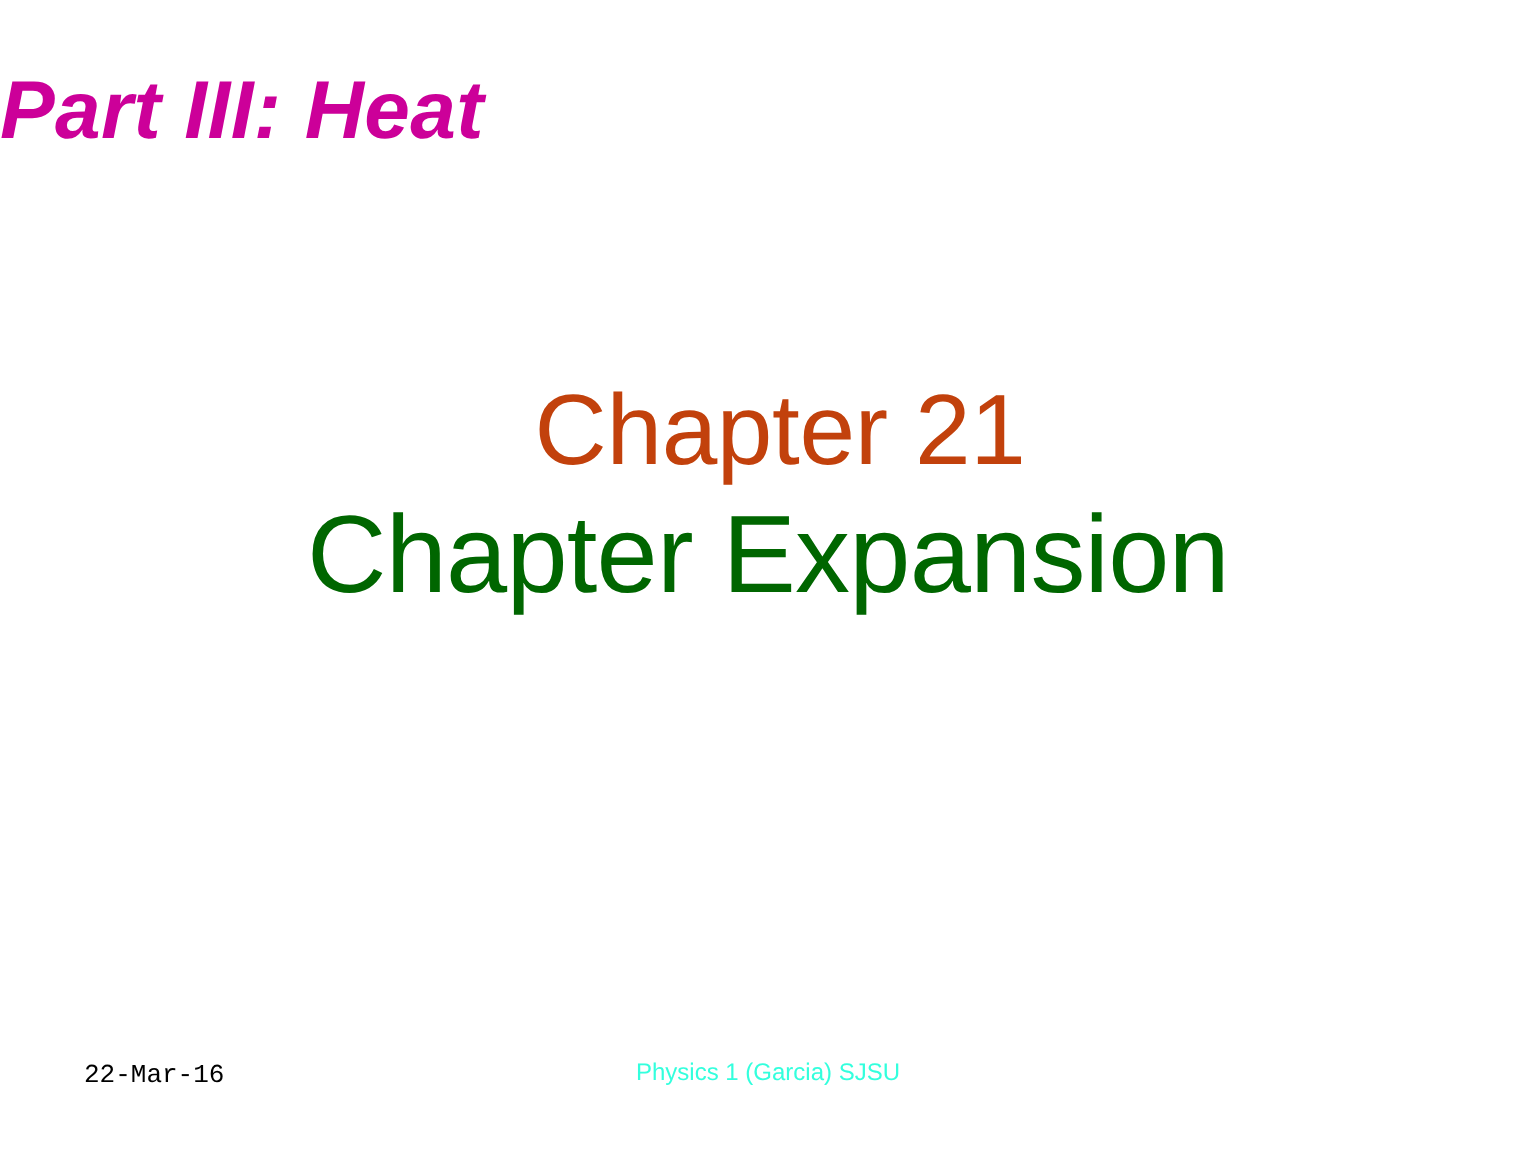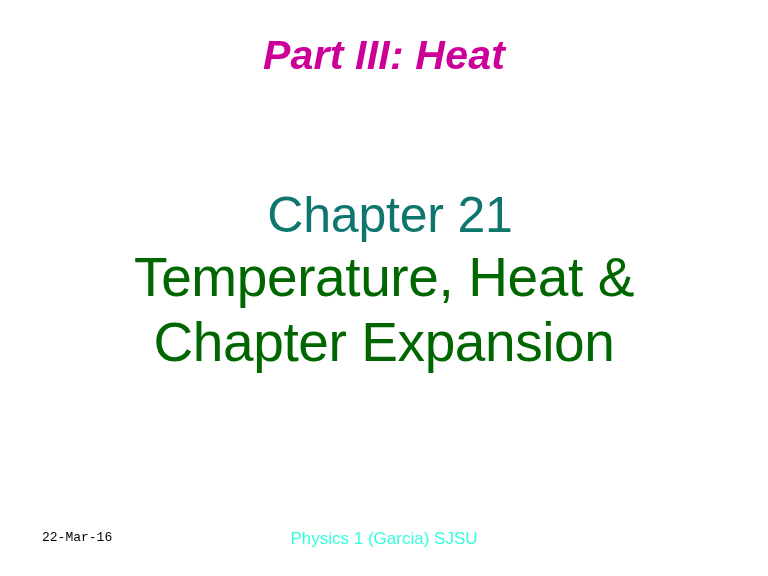--- a/index.html
+++ b/index.html
@@ -18,21 +18,20 @@
     background: #ffffff;
     overflow: hidden;
   }
 
   
   .part-title {
     position: absolute;
     left: 0;
     top: 30px;
     width: 768px;
-    text-align: center;
     font-family: "Liberation Sans", sans-serif;
     font-size: 41px;
     font-style: italic;
     font-weight: 700;
     letter-spacing: 0.2px;
     color: #cc0099;
     line-height: 1.22;
     white-space: nowrap;
   }
 
@@ -46,21 +45,21 @@
     line-height: 1.18;
   }
   .title-line {
     display: block;
     font-family: "Liberation Sans", sans-serif;
     font-weight: 400;
     white-space: nowrap;
   }
   .title-line.chapter {
     font-size: 50px;
-    color: #0f766e;
+    color: #c2410c;
     letter-spacing: -0.2px;
     margin-left: 12px;
   }
   .title-line.subject {
     font-size: 55px;
     color: #006600;
     letter-spacing: -0.4px;
   }
 
   
@@ -74,21 +73,21 @@
     color: #000000;
     white-space: nowrap;
   }
   .footer-center {
     position: absolute;
     left: 0;
     top: 529px;
     width: 768px;
     text-align: center;
     font-family: "Liberation Sans", sans-serif;
-    font-size: 17px;
+    font-size: 12px;
     font-weight: 400;
     color: #33ffdd;
     white-space: nowrap;
   }
   .footer-page {
     position: absolute;
     right: 40px;
     top: 530px;
     font-family: "Liberation Sans", sans-serif;
     font-size: 13px;
@@ -98,21 +97,20 @@
 </style>
 </head>
 <body>
 
 <div class="slide">
 
   <div class="part-title">Part III: Heat</div>
 
   <div class="title-block">
     <span class="title-line chapter">Chapter 21</span>
-    <span class="title-line subject">Temperature, Heat &amp;</span>
     <span class="title-line subject">Chapter Expansion</span>
   </div>
 
   <div class="footer-date">22-Mar-16</div>
 
   <div class="footer-center">Physics 1 (Garcia) SJSU</div>
 
   <div class="footer-page"></div>
 
 </div>

